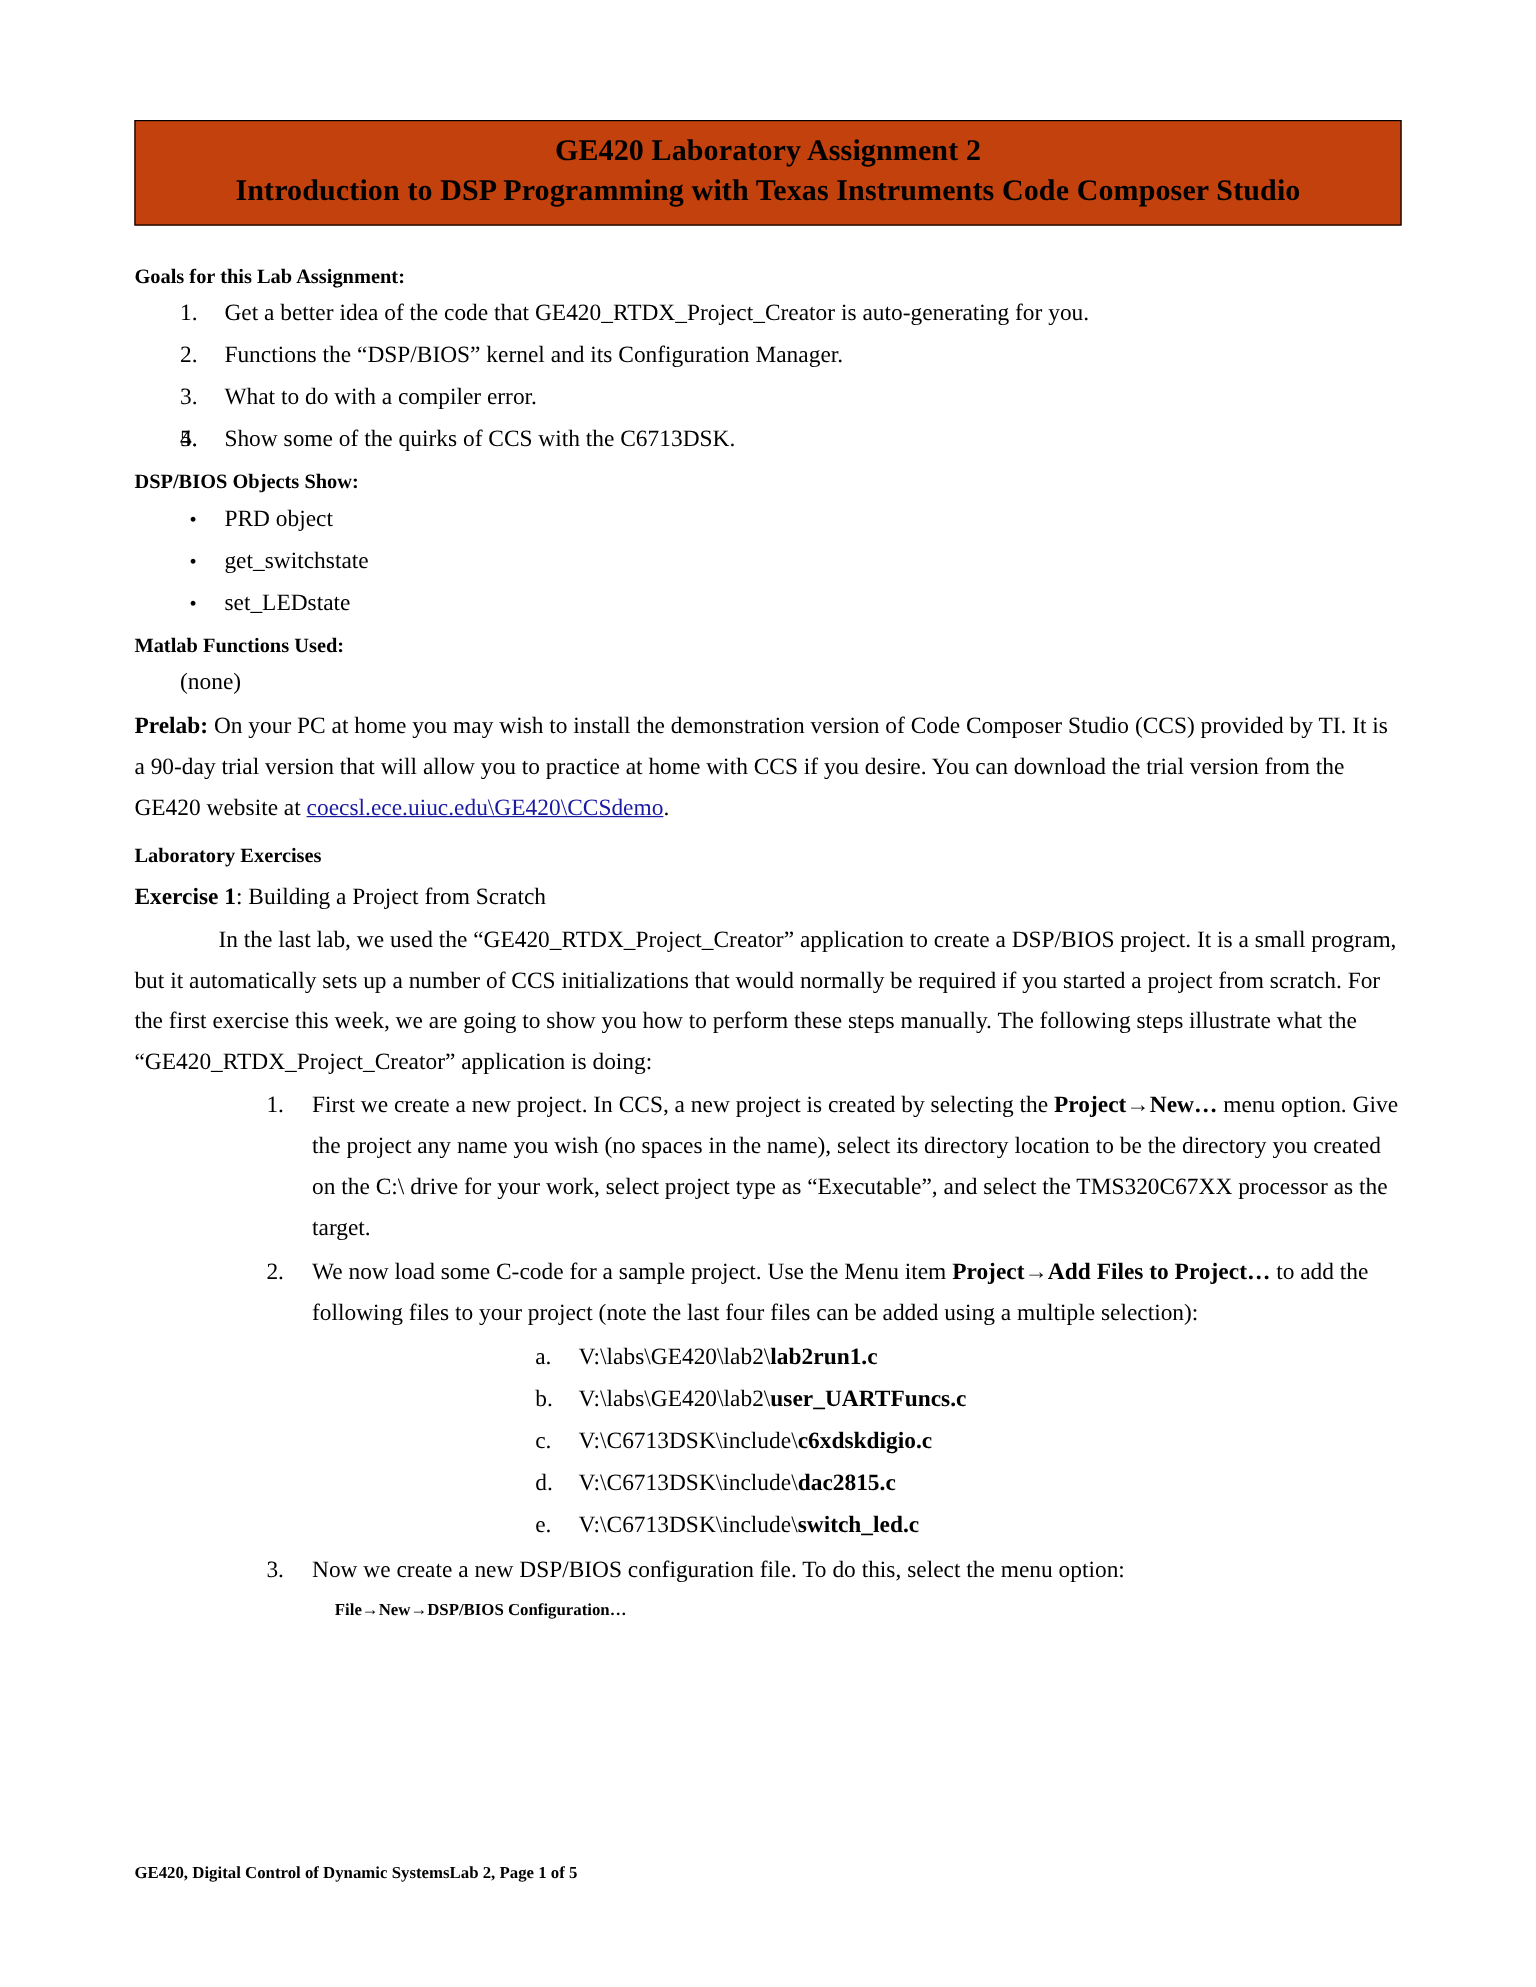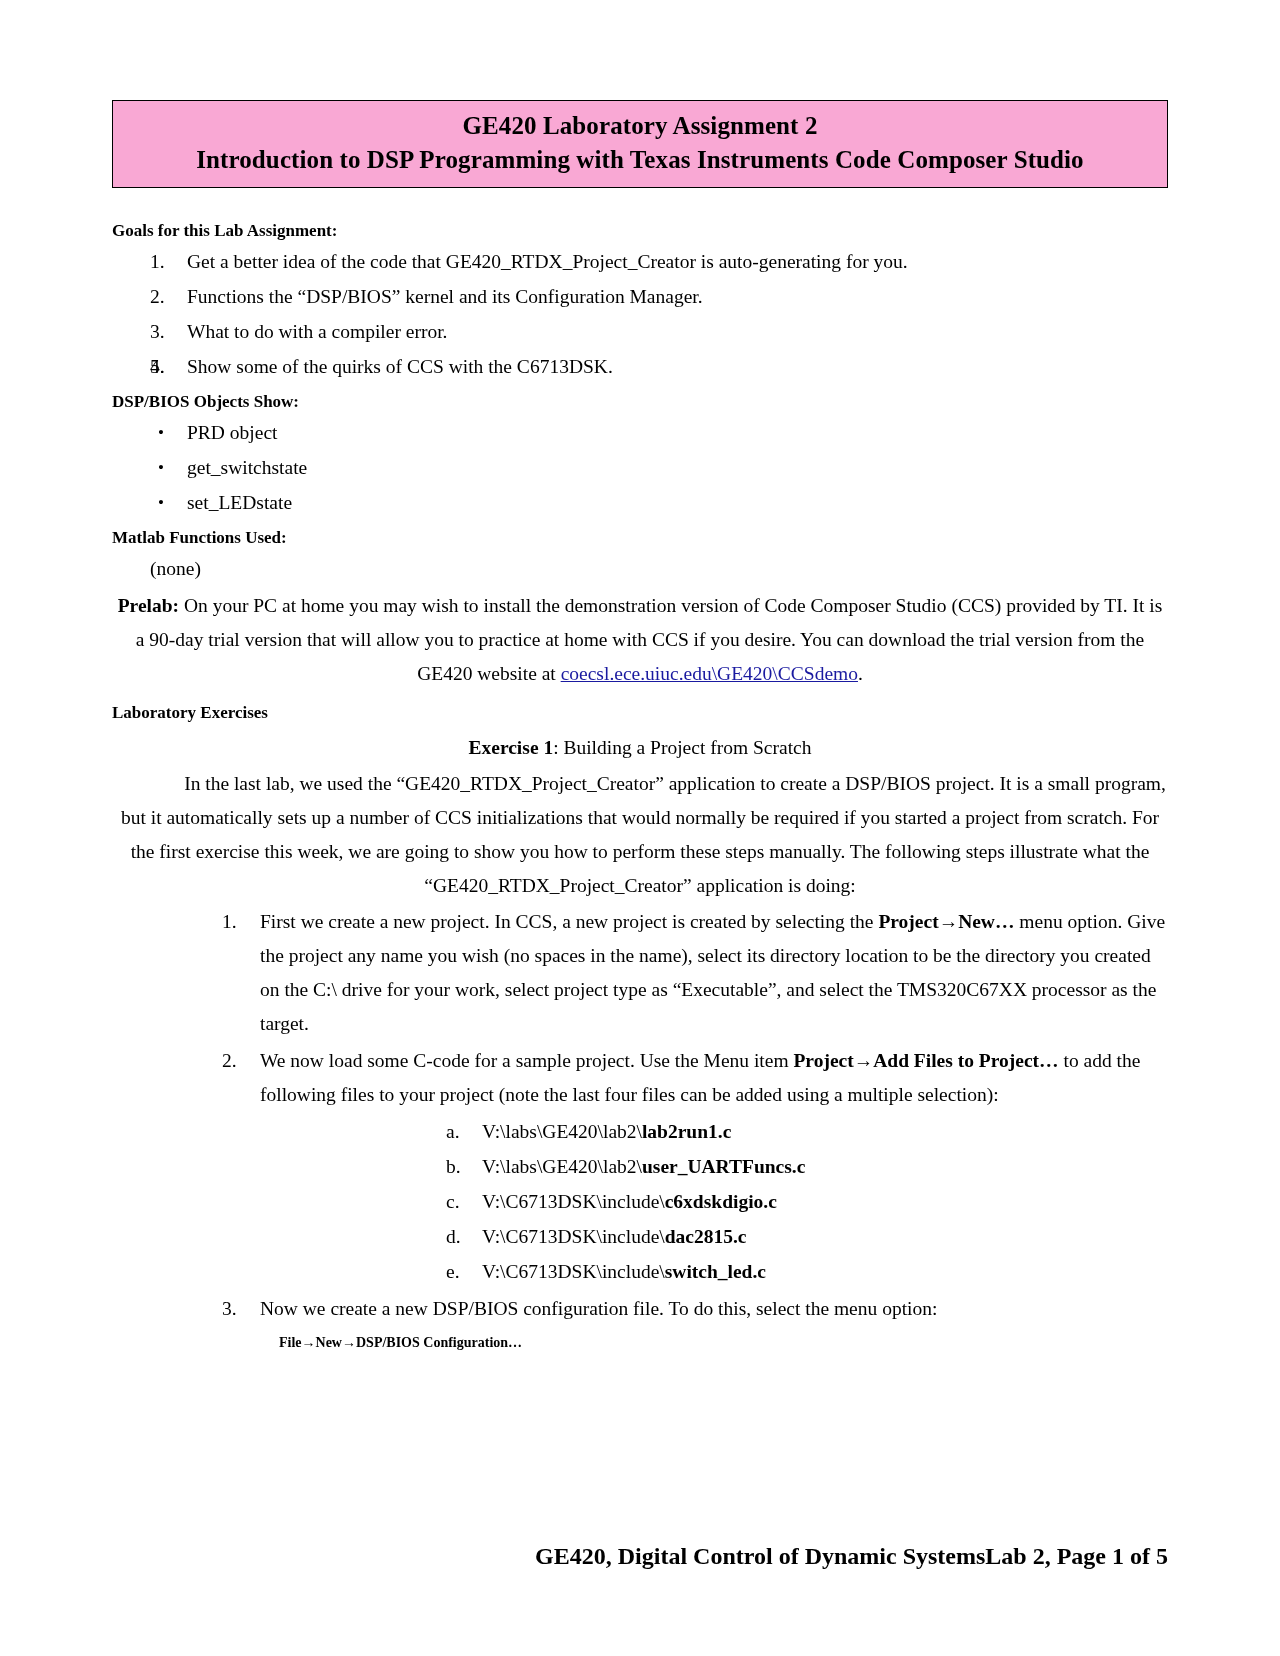--- a/index.html
+++ b/index.html
@@ -15,21 +15,21 @@
   }
   .page {
     position: relative;
     width: 1280px;
     height: 1656px;
     box-sizing: border-box;
     padding: 100px 112px 0 112px;
   }
   .title-box {
     border: 1px solid #000;
-    background: #f9a8d4;
+    background: #c2410c;
     text-align: center;
     padding: 8px 6px 10px 6px;
     margin-bottom: 30px;
   }
   .title-line {
     font-weight: bold;
     font-size: 25px;
     line-height: 34px;
     letter-spacing: 0.1px;
   }
@@ -77,21 +77,21 @@
   .plain-indent {
     font-size: 19.5px;
     line-height: 25px;
     padding-left: 38px;
     margin-bottom: 8px;
   }
   p.body {
     font-size: 19.5px;
     line-height: 34px;
     margin: 0 0 2px 0;
-    text-align: center;
+    text-align: left;
   }
   p.body-indent {
     text-indent: 70px;
   }
   .bold { font-weight: bold; }
   a.link {
     color: #1a1aa0;
     text-decoration: underline;
   }
   .sub-list {
@@ -139,23 +139,23 @@
     padding-left: 148px;
     font-weight: bold;
     margin-left: 19px;
   }
   .footer {
     position: absolute;
     left: 112px;
     right: 112px;
     bottom: 86px;
     display: flex;
-    justify-content: flex-end;
-    font-weight: bold;
-    font-size: 24px;
+    justify-content: flex-start;
+    font-weight: bold;
+    font-size: 14px;
   }
 </style>
 </head>
 <body>
 
 <div class="page">
 
   <div class="title-box">
     <div class="title-line">GE420 Laboratory Assignment 2</div>
     <div class="title-line">Introduction to DSP Programming with Texas Instruments Code Composer Studio</div>

